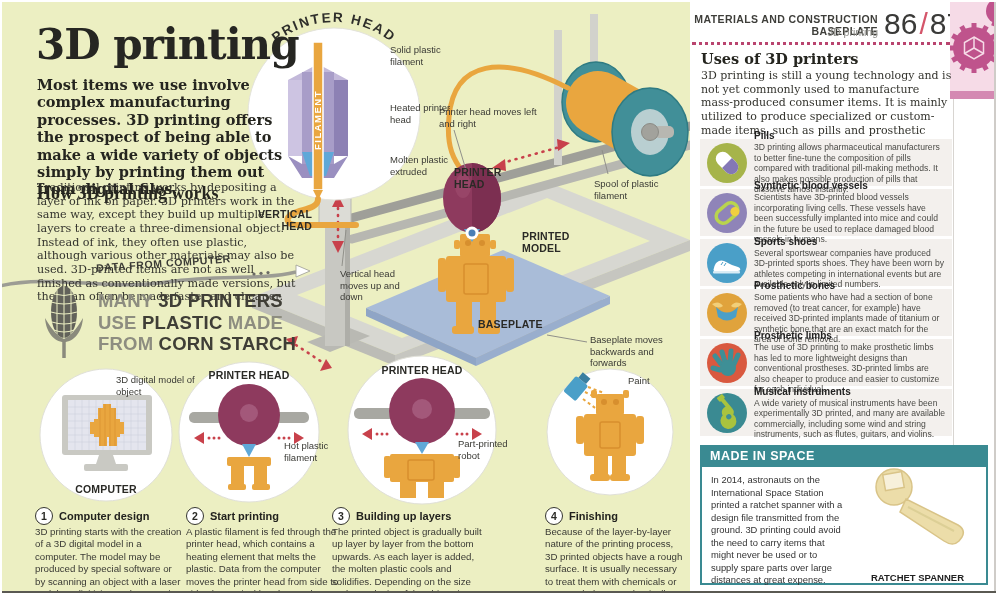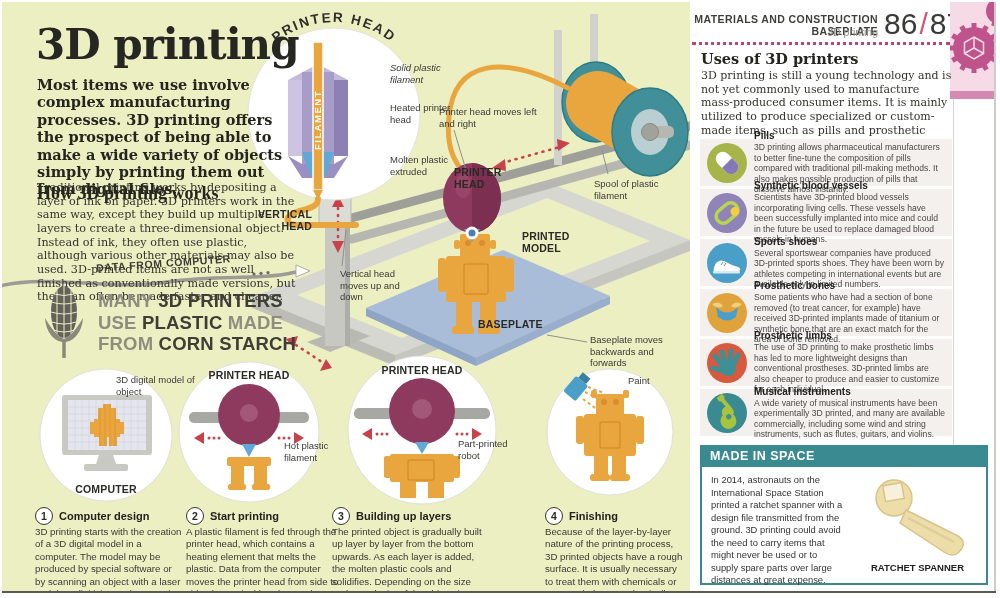--- a/index.html
+++ b/index.html
@@ -50,21 +50,21 @@
   .use-circle{width:40px;height:40px;border-radius:50%;display:flex;align-items:center;justify-content:center;}
   .use-tx{flex:1;padding-right:6px;}
   .use-title{font-weight:bold;font-size:10px;color:#222;margin-bottom:1px;}
   .use-body{font-size:8.6px;line-height:1.22;color:#4a4a46;}
 
   
   .mis{position:absolute;left:698px;top:443px;width:288px;}
   .mis-head{background:#3a8a92;color:#fff;font-weight:bold;font-size:12.5px;letter-spacing:0.5px;padding:4px 0 4px 10px;}
   .mis-body{border:2px solid #3a8a92;border-top:none;background:#fff;display:flex;height:116px;}
   .mis-text{flex:0 0 134px;padding:7px 4px 0 9px;font-size:9.4px;line-height:1.33;color:#333;}
-  .mis-fig{flex:1;display:flex;flex-direction:column;align-items:center;justify-content:center;}
+  .mis-fig{flex:1;display:flex;flex-direction:column;align-items:center;justify-content:space-between;}
   .mis-cap{font-weight:bold;font-size:9.5px;color:#222;margin-top:2px;}
   svg{display:block;}
 </style>
 </head>
 <body>
 
 <div class="stage">
 <div class="sheet">
   <div class="left-page"></div>
   <div class="right-page"></div>
@@ -335,21 +335,21 @@
     <path d="M24 58 C14 58 6 48 5 34 C12 46 18 52 24 55 Z" fill="#8a8a7c"></path>
     <path d="M24 58 C34 58 42 48 43 34 C36 46 30 52 24 55 Z" fill="#8a8a7c"></path>
     <line x1="24" y1="55" x2="24" y2="74" stroke="#8a8a7c" stroke-width="3.5"></line>
   </svg>
   <div class="fact">
     <span class="mut">MANY </span><span class="str">3D PRINTERS</span><br>
     <span class="mut">USE </span><span class="str">PLASTIC</span><span class="mut"> MADE</span><br>
     <span class="mut">FROM </span><span class="str">CORN STARCH</span>
   </div>
 
-  <div class="lbl" style="left:388px;top:60px;width:58px;font-style:italic;">Solid plastic filament</div>
+  <div class="lbl" style="left:388px;top:42px;width:58px;">Solid plastic filament</div>
   <div class="lbl" style="left:388px;top:100px;width:62px;">Heated printer head</div>
   <div class="lbl" style="left:388px;top:152px;width:66px;">Molten plastic extruded</div>
   <div class="lbl" style="left:437px;top:104px;width:100px;">Printer head moves left and right</div>
   <div class="lblb" style="left:452px;top:164px;width:64px;">PRINTER HEAD</div>
   <div class="lbl" style="left:592px;top:176px;width:82px;">Spool of plastic filament</div>
   <div class="lblb rt" style="left:250px;top:206px;width:60px;">VERTICAL HEAD</div>
   <div class="lbl" style="left:338px;top:266px;width:78px;">Vertical head moves up and down</div>
   <div class="lblb" style="left:520px;top:228px;width:66px;">PRINTED MODEL</div>
   <div class="lblb" style="left:476px;top:316px;width:80px;">BASEPLATE</div>
   <div class="lbl" style="left:588px;top:332px;width:92px;">Baseplate moves backwards and forwards</div>

